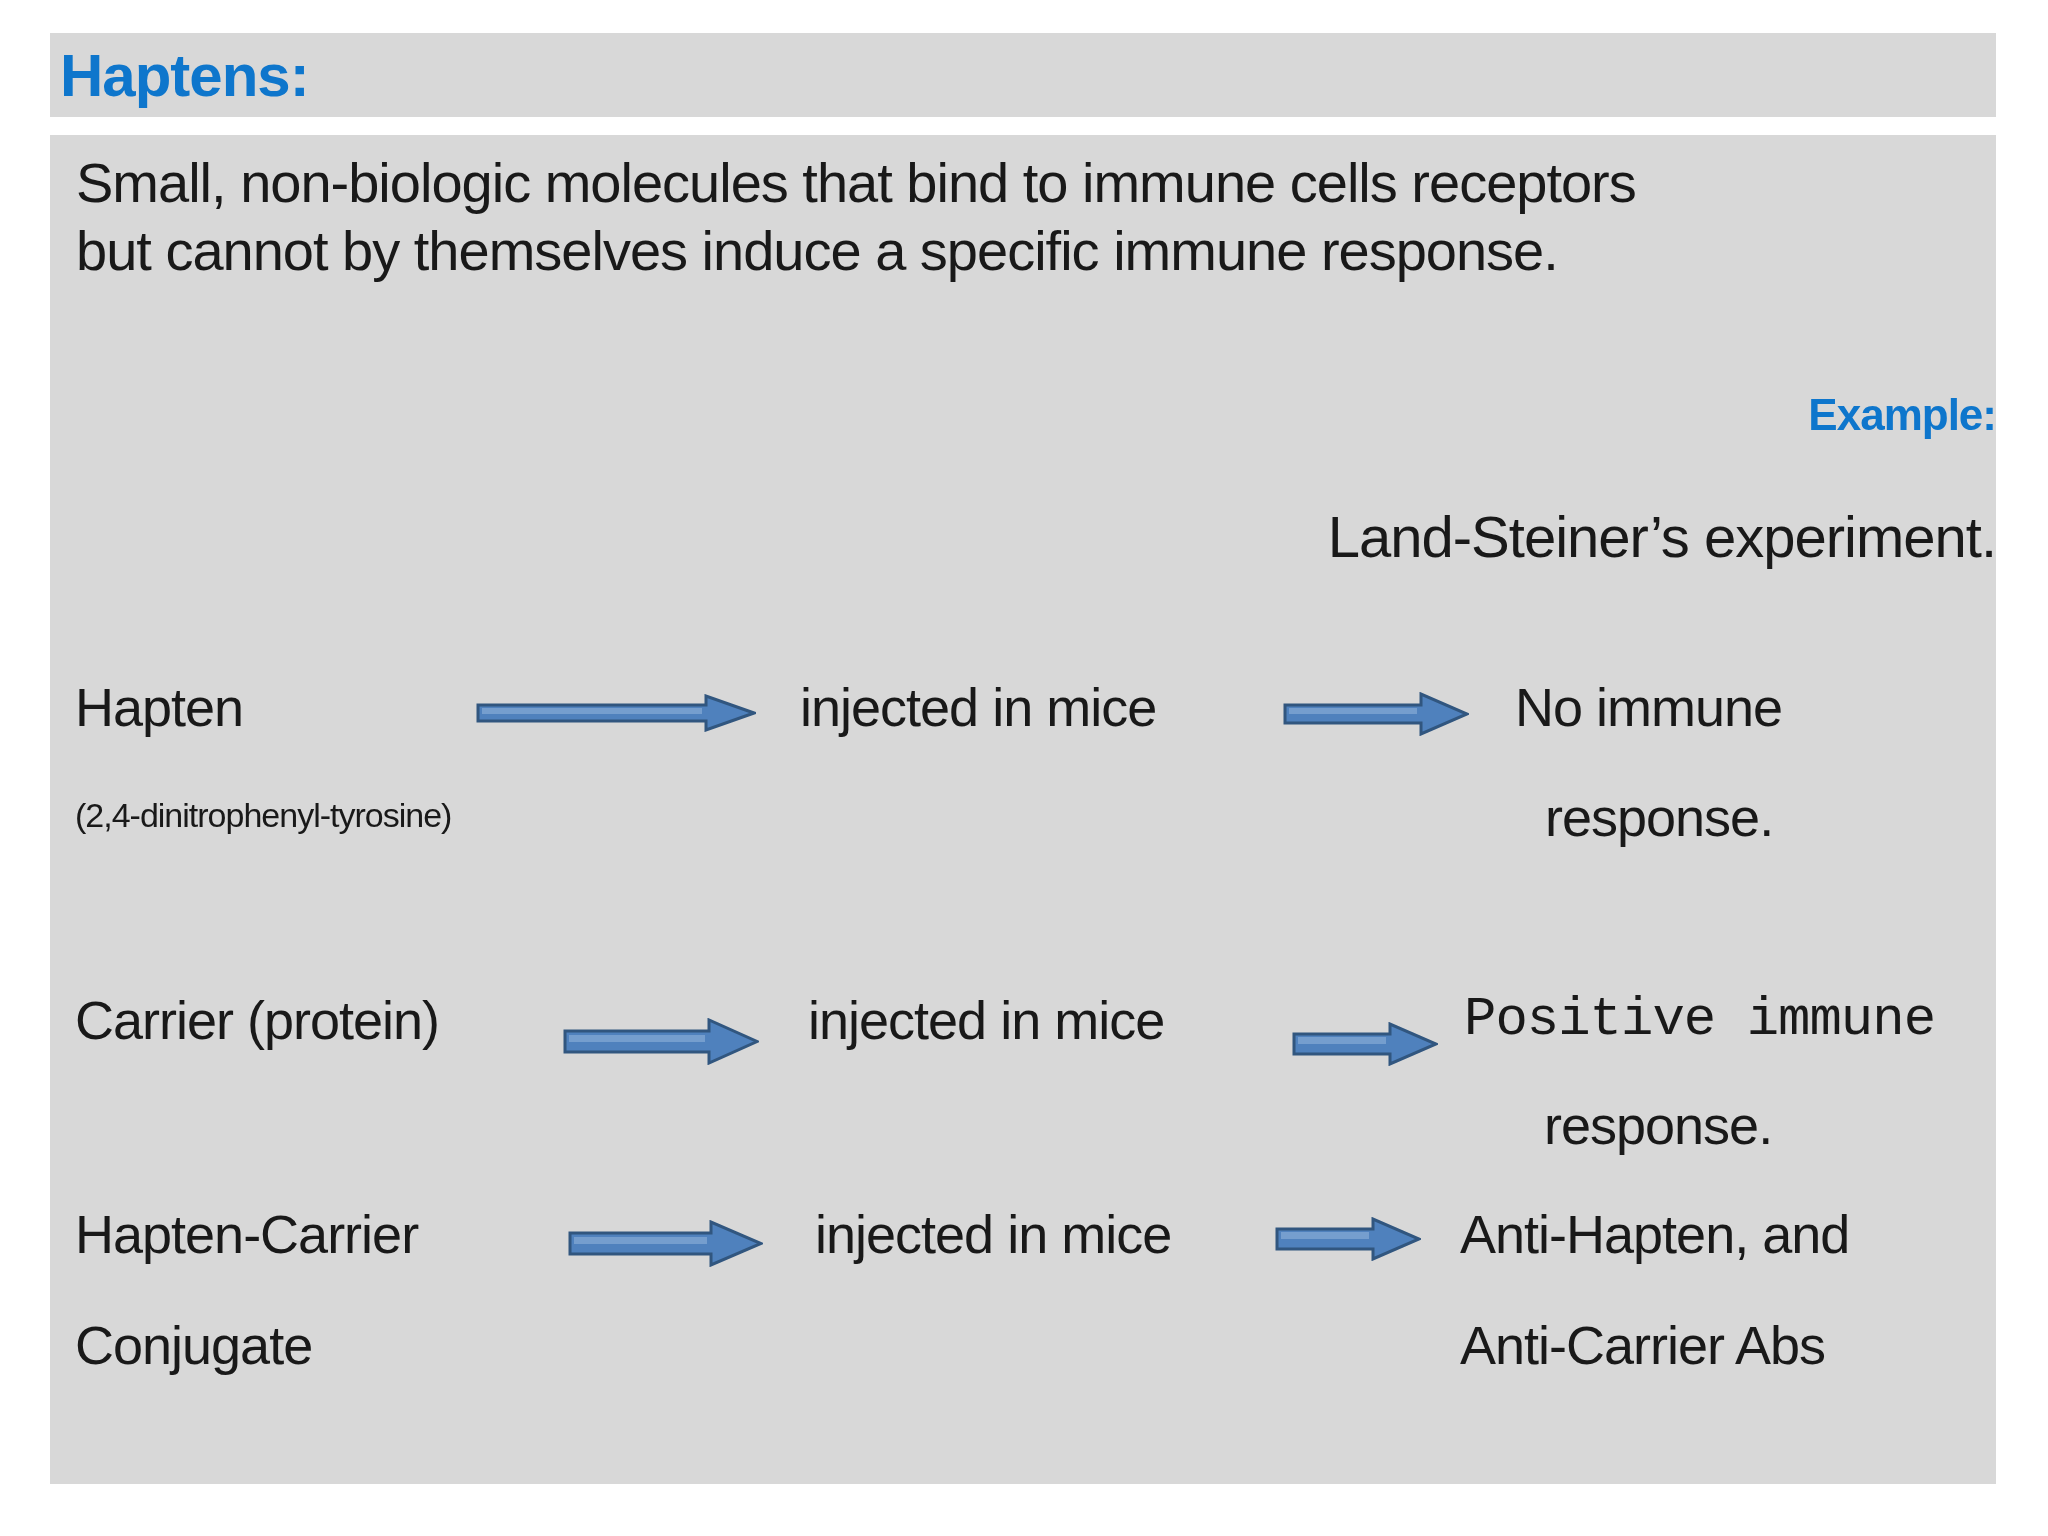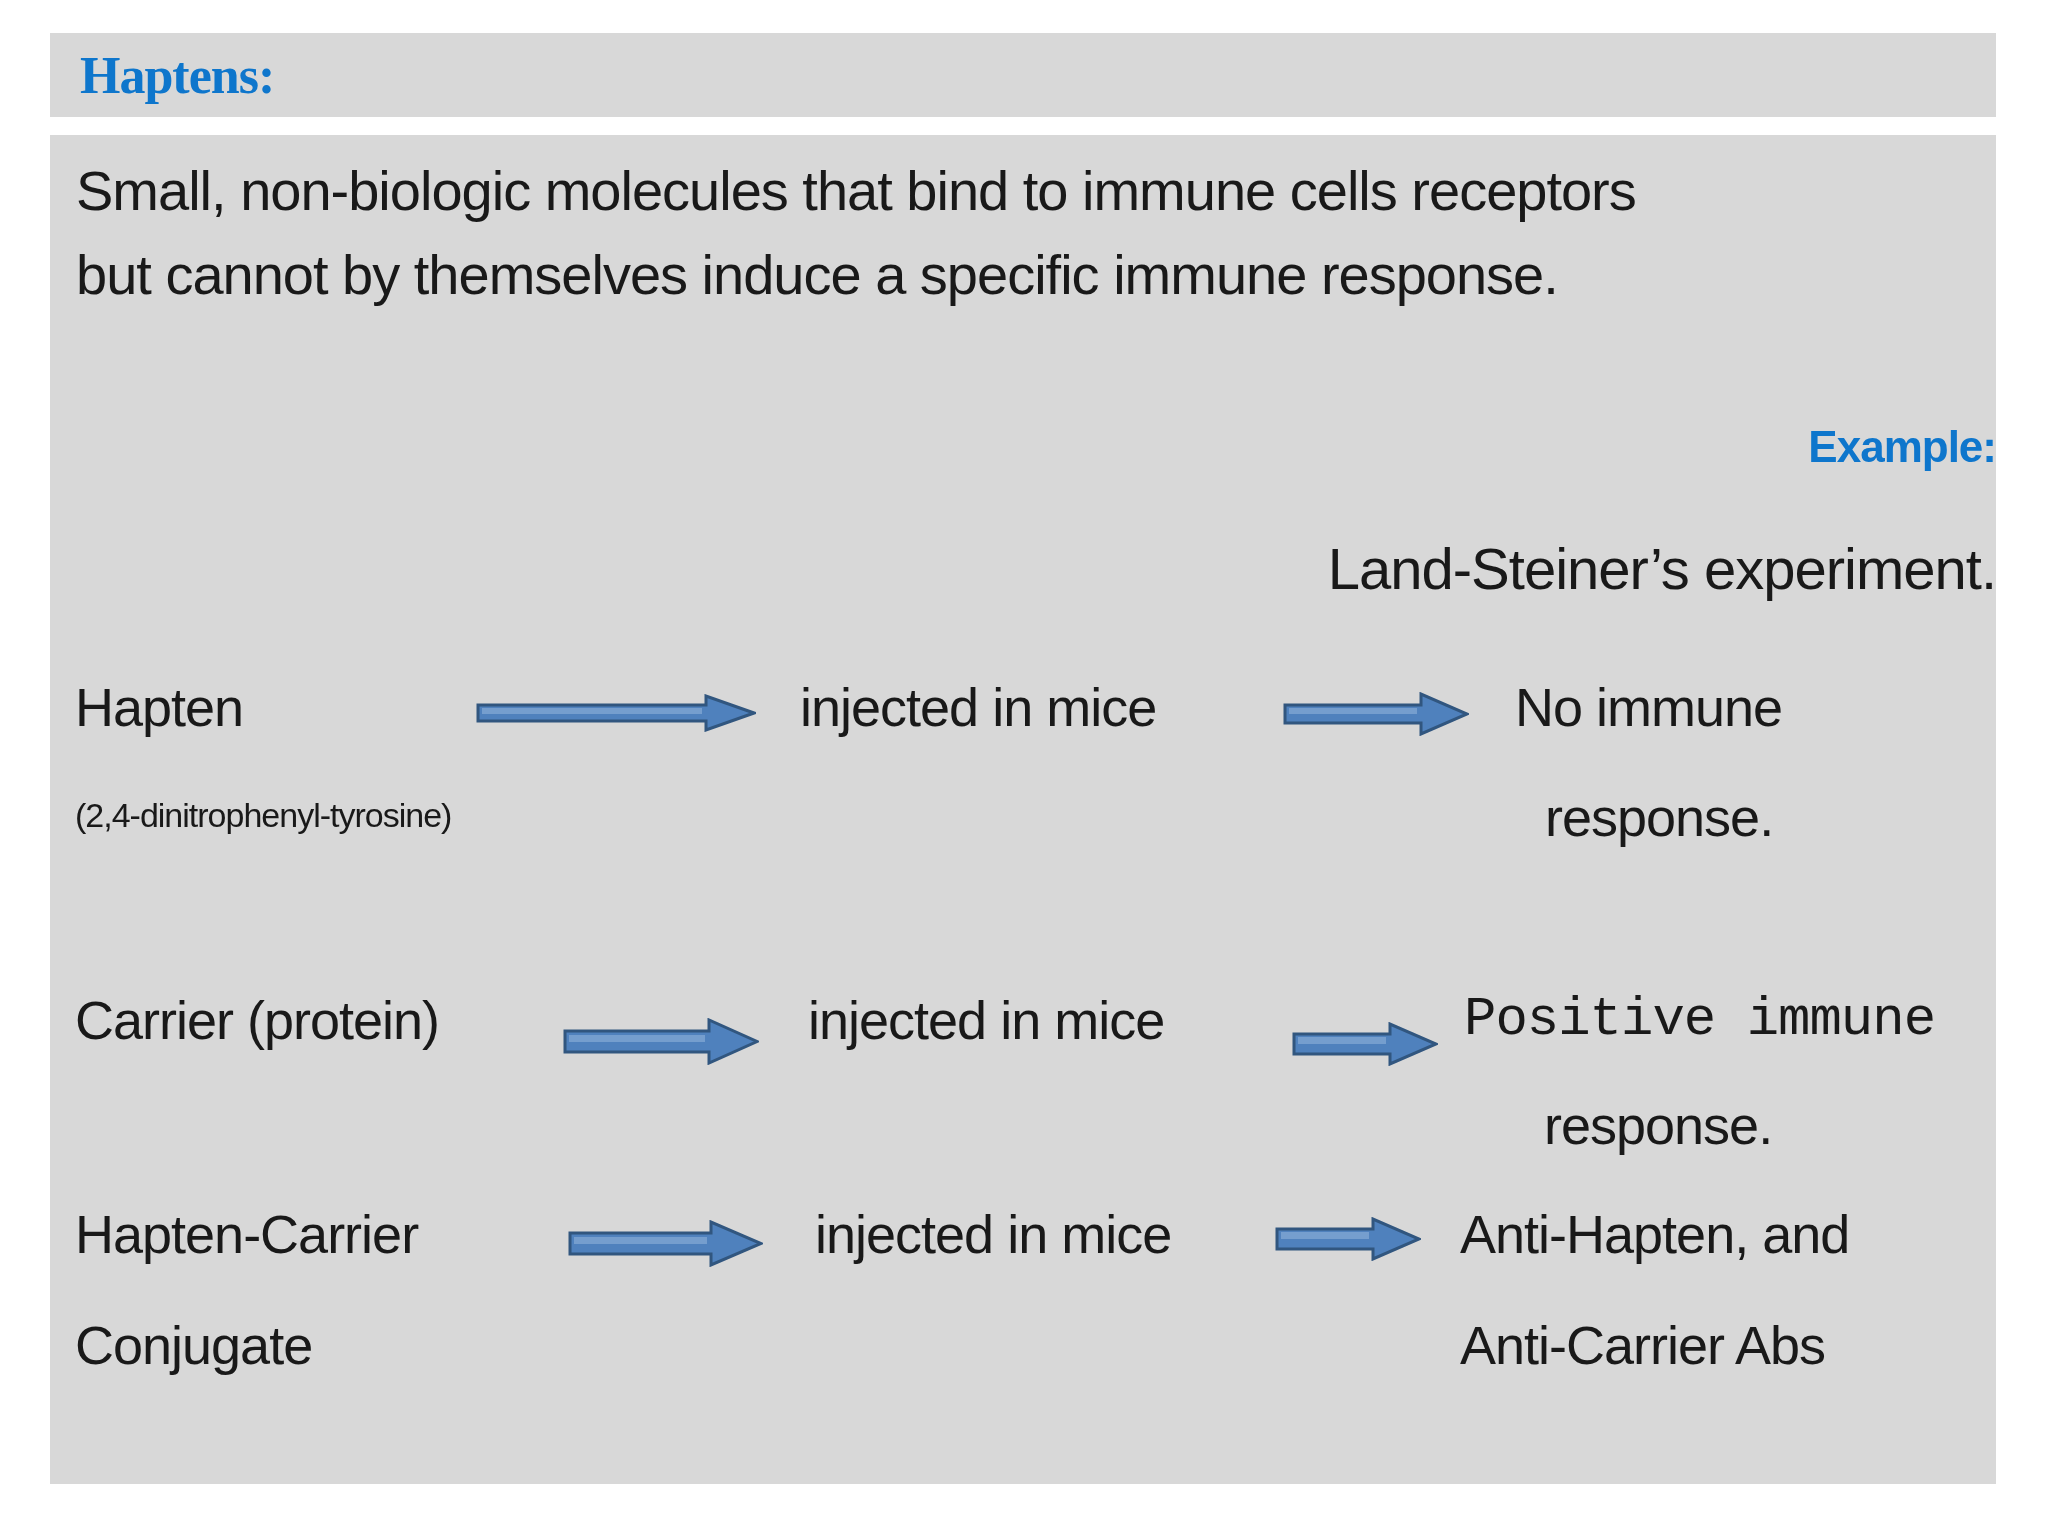--- a/index.html
+++ b/index.html
@@ -21,42 +21,41 @@
   .title-band {
     position: absolute;
     left: 50px;
     top: 33px;
     width: 1946px;
     height: 84px;
     background: var(--band-gray, #d8d8d8);
   }
   .title-band h1 {
     margin: 0;
-    padding: 0 0 0 30px;
-    font-size: 52px;
+    padding: 0 0 0 10px;
+    font-size: 60px;
     line-height: 86px;
     font-weight: bold;
     letter-spacing: -1px;
     color: var(--heading-blue, #0e76cc);
-    font-family: Liberation Serif, serif;
   }
   .content-band {
     position: absolute;
     left: 50px;
     top: 135px;
     width: 1946px;
     height: 1349px;
     background: var(--band-gray, #d8d8d8);
   }
   .definition {
     margin: 0;
     padding: 14px 0 0 26px;
     width: 1560px;
     font-size: 56px;
-    line-height: 84px;
+    line-height: 68px;
     letter-spacing: -1px;
   }
   .example-label {
     margin: 92px 0 0 26px;
     font-size: 44px;
     line-height: 76px;
     font-weight: bold;
     letter-spacing: -1px;
     color: var(--heading-blue, #0e76cc);
     text-align: right;

